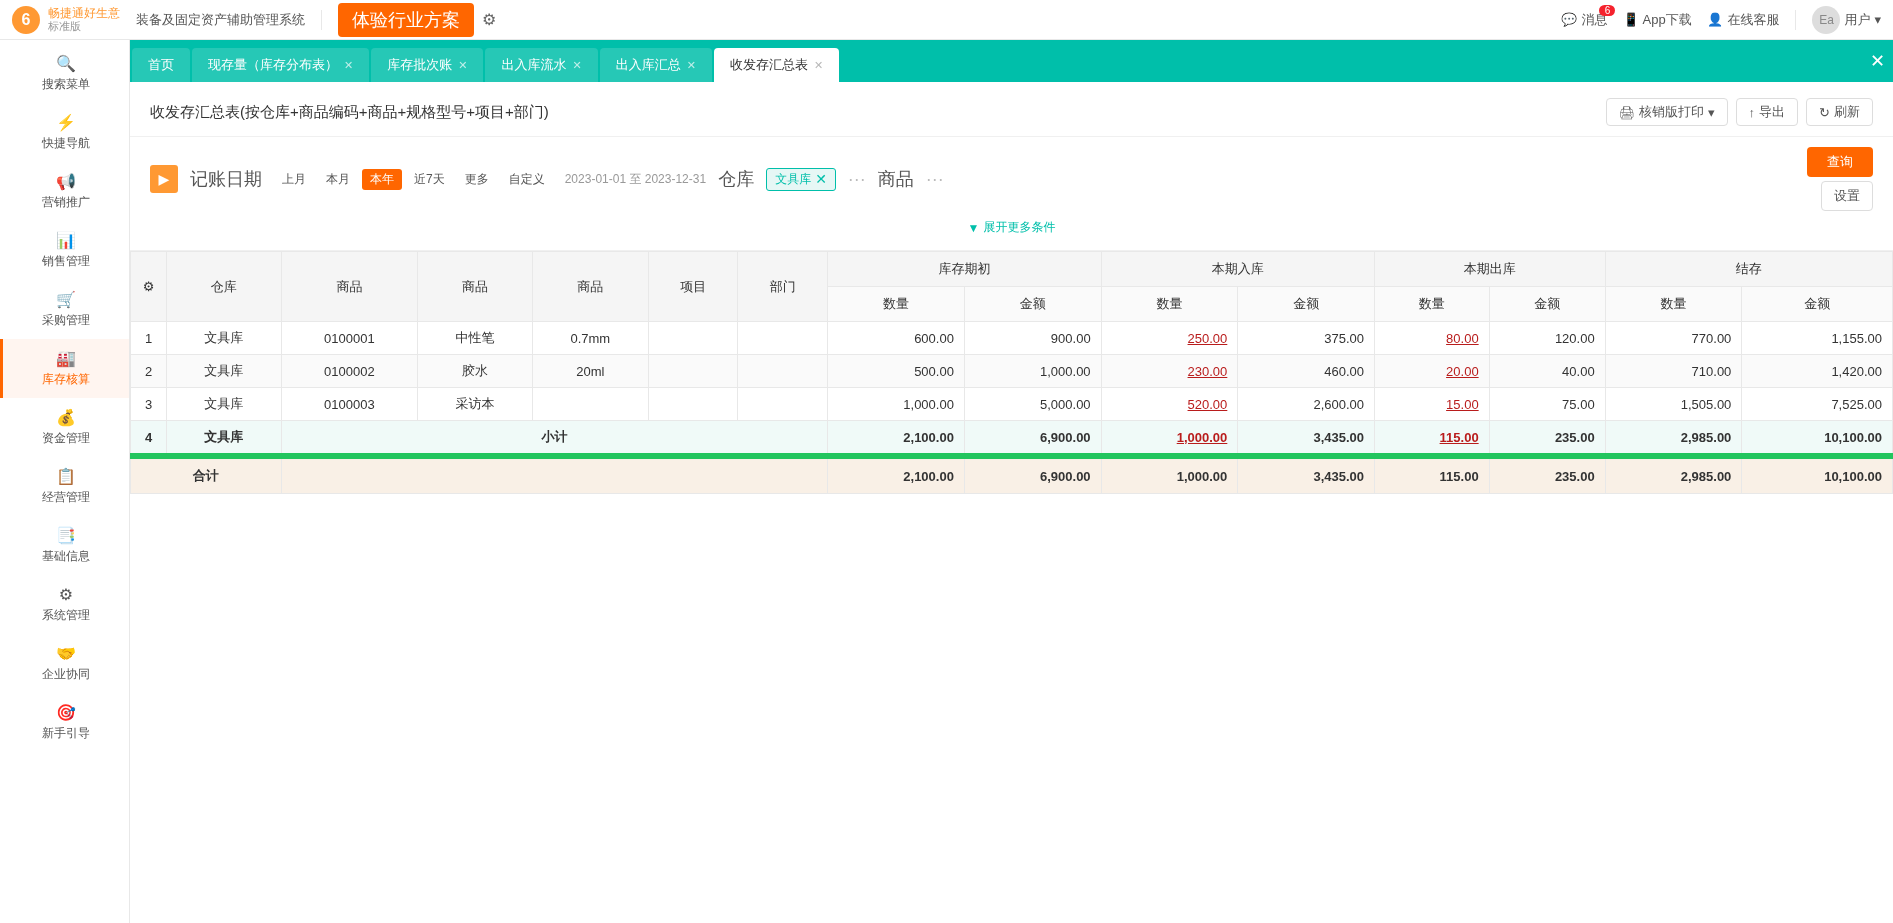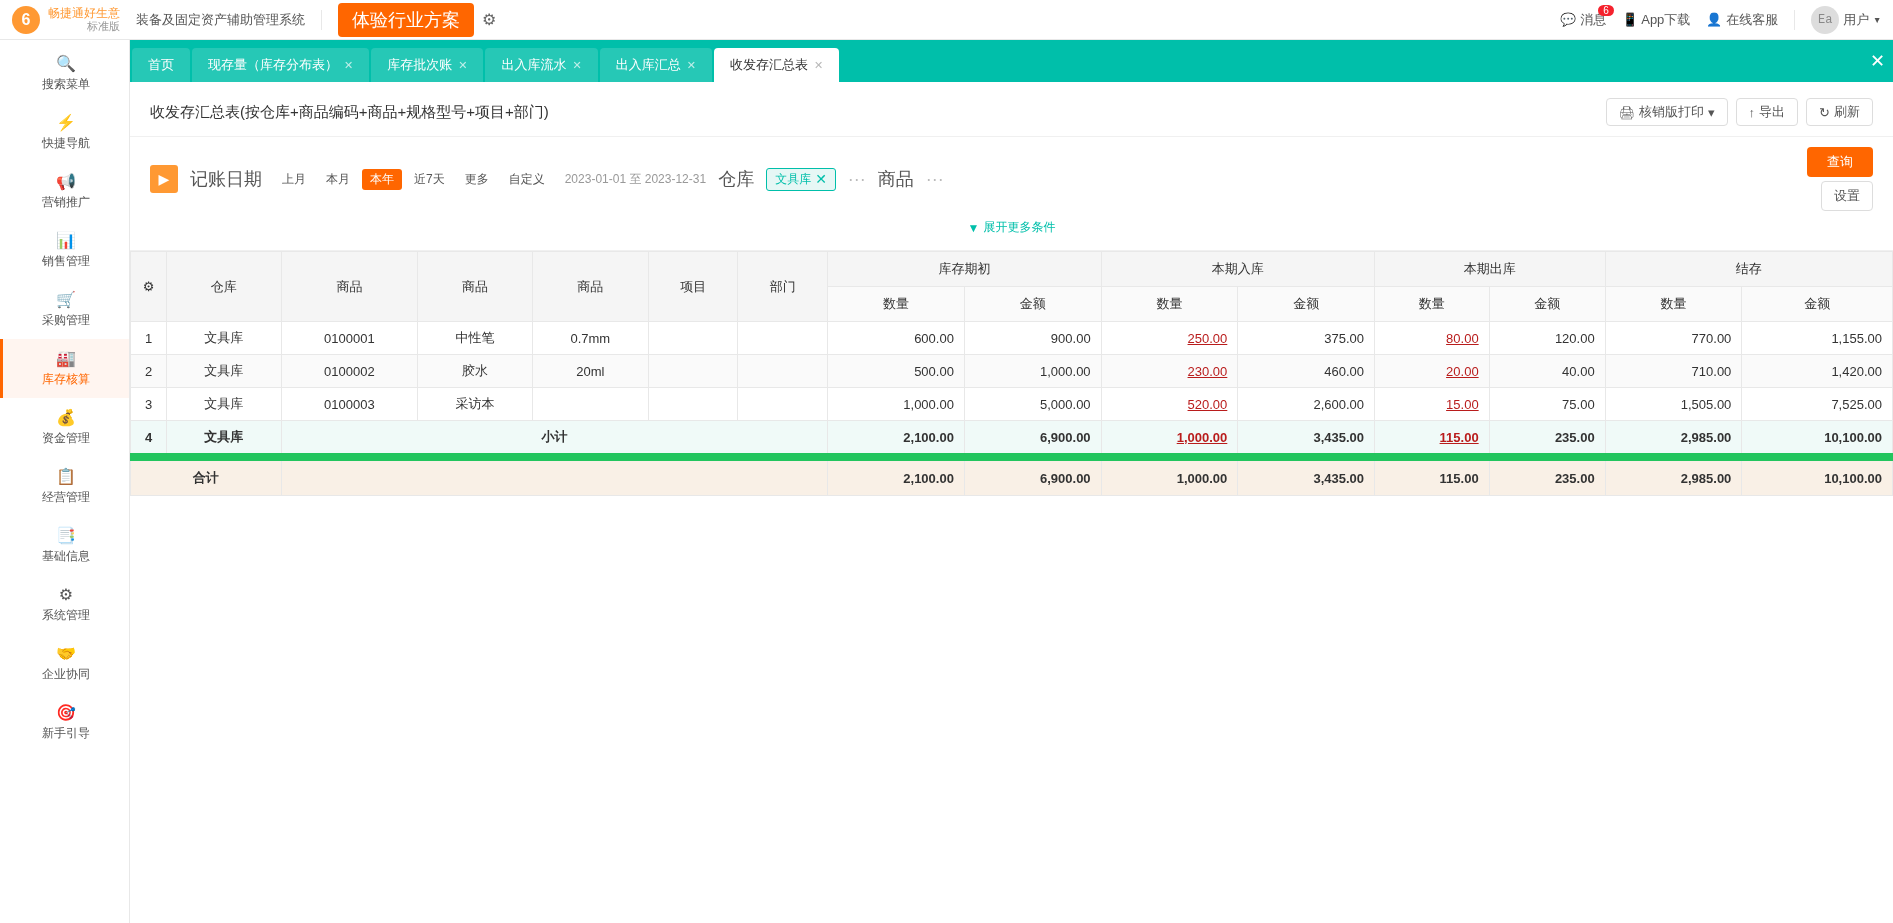--- a/index.html
+++ b/index.html
@@ -3,21 +3,21 @@
   <meta charset="utf-8">
   <style>
     * { box-sizing: border-box; margin: 0; padding: 0; }
     body { font-family: 'Microsoft YaHei', sans-serif; font-size: 13px; background: #f5f5f5; color: #333; overflow: hidden; }
 
     
     .app-wrapper { display: flex; flex-direction: column; height: 923px; width: 1893px; }
     .top-bar { height: 40px; background: #fff; border-bottom: 1px solid #e8e8e8; display: flex; align-items: center; padding: 0 12px; justify-content: space-between; flex-shrink: 0; }
     .top-bar-left { display: flex; align-items: center; gap: 8px; }
     .top-bar-logo { width: 28px; height: 28px; background: #ff9933; border-radius: 50%; display: flex; align-items: center; justify-content: center; color: #fff; font-size: 16px; font-weight: bold; }
-    .top-bar-brand { font-size: 12px; color: #ff9933; line-height: 1.2; text-align: right; }
+    .top-bar-brand { font-size: 12px; color: #ff9933; line-height: 1.2; }
     .top-bar-brand .sub { color: #999; font-size: 11px; }
     .system-title { color: #555; font-size: 13px; margin-left: 8px; }
     .top-bar-right { display: flex; align-items: center; gap: 16px; color: #555; font-size: 13px; }
     .top-bar-right .badge-wrap { position: relative; }
     .badge { position: absolute; top: -6px; right: -8px; background: #f5222d; color: #fff; border-radius: 8px; font-size: 10px; padding: 0 4px; min-width: 16px; text-align: center; }
     .btn-trial { background: #ff6600; color: #fff; border: none; border-radius: 4px; padding: 5px 14px; font-size: 18px; cursor: pointer; }
     .settings-icon { cursor: pointer; color: #666; font-size: 16px; }
 
     .main-area { display: flex; flex: 1; overflow: hidden; }
 
@@ -71,30 +71,30 @@
     table { width: 100%; border-collapse: collapse; }
     thead tr { background: #f5f5f5; }
     th { padding: 8px 10px; text-align: center; font-size: 13px; font-weight: normal; color: #333; border: 1px solid #e8e8e8; white-space: nowrap; }
     td { padding: 7px 10px; text-align: center; font-size: 13px; color: #333; border: 1px solid #e8e8e8; }
     tr:nth-child(even) { background: #fafafa; }
     .subtotal-row { background: #f0faf8 !important; font-weight: bold; }
     .num-right { text-align: right; }
     .underline { text-decoration: underline; cursor: pointer; color: #b91c1c; }
 
     
-    .table-footer { background: #f9f0e6; border-top: 8px solid #22c55e; }
+    .table-footer { background: #f9f0e6; border-top: 6px solid #22c55e; }
     .table-footer td { font-weight: bold; font-size: 13px; padding: 8px 10px; }
 
     
     .gear-cell { width: 36px; text-align: center; }
 
     
     .arrow-expand { width: 28px; height: 28px; background: #ff9933; color: #fff; border: none; border-radius: 3px; cursor: pointer; display: flex; align-items: center; justify-content: center; font-size: 14px; flex-shrink: 0; }
 
-    .top-right-user { display: flex; align-items: center; gap: 4px; color: #555; font-family: Liberation Mono, monospace; }
+    .top-right-user { display: flex; align-items: center; gap: 4px; color: #555; }
     .avatar-circle { width: 28px; height: 28px; background: #ddd; border-radius: 50%; display: flex; align-items: center; justify-content: center; font-size: 12px; color: #888; }
   </style>
 </head>
 <body>
 
 <div class="app-wrapper">
 
   <div class="top-bar">
     <div class="top-bar-left">
       <div class="top-bar-logo">

